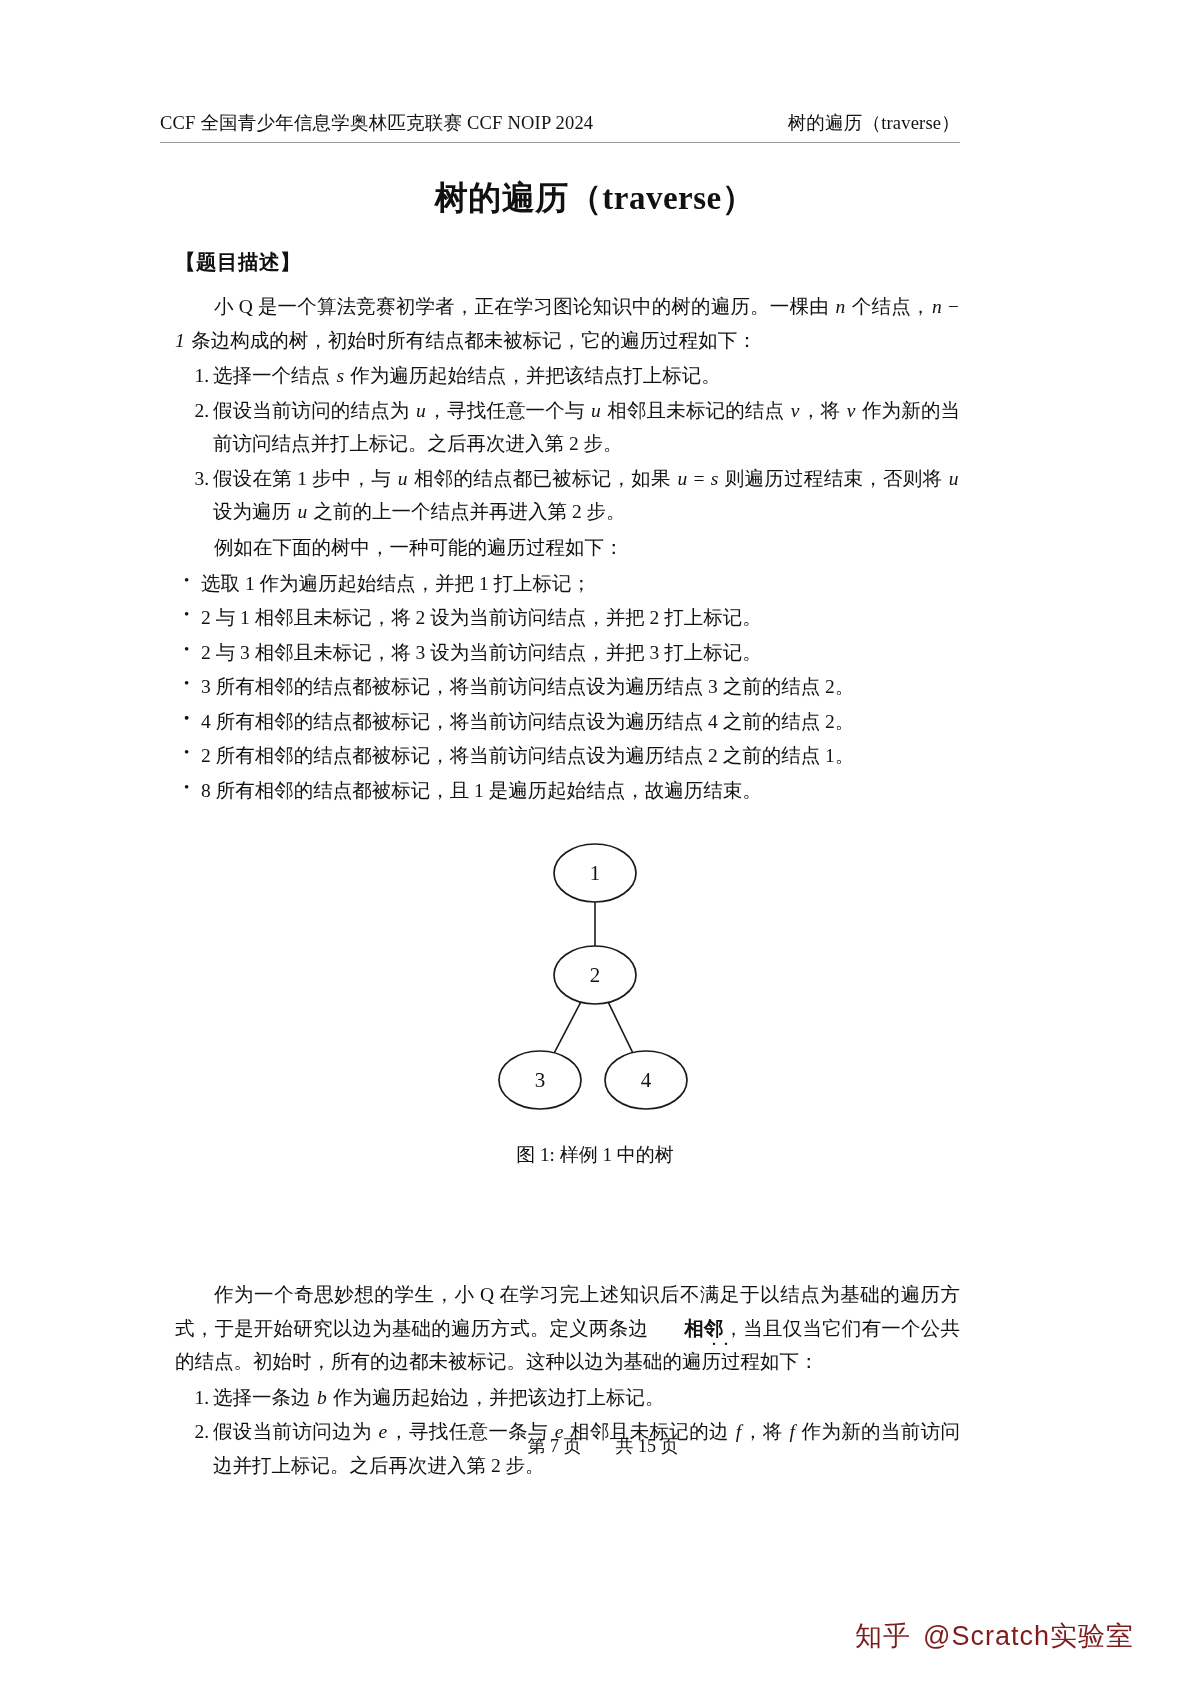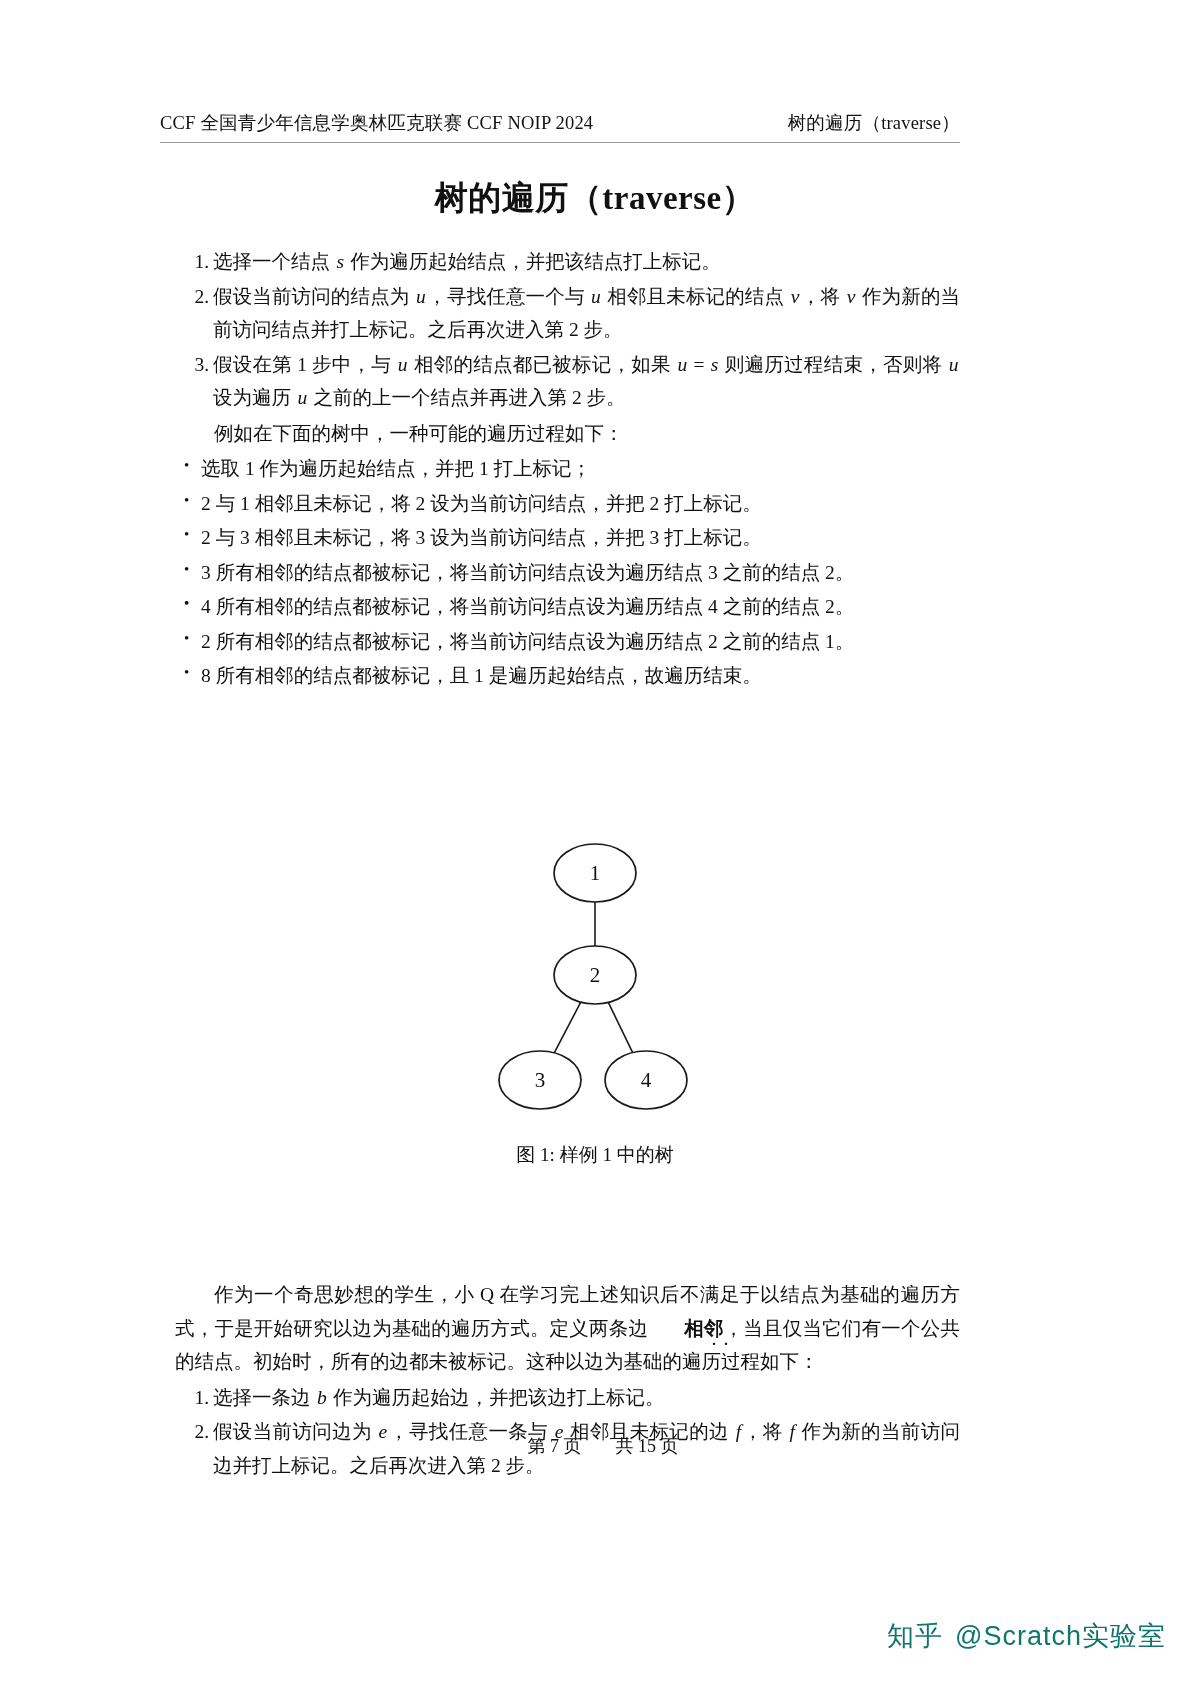--- a/index.html
+++ b/index.html
@@ -172,26 +172,26 @@
     top: 1434px;
     width: 1190px;
     text-align: center;
     font-size: 18px;
   }
   .footer .gap { display: inline-block; width: 34px; }
 
   
   .watermark {
     position: absolute;
-    right: 24px;
+    right: 56px;
     bottom: 30px;
     display: flex;
     align-items: center;
     gap: 12px;
-    color: #0f766e;
+    color: #7f1d1d;
     font-size: 27px;
     font-family: "Liberation Sans", sans-serif;
     letter-spacing: 1px;
   }
   .watermark .zh {
     font-size: 27px;
   }
   .watermark .handle {
     font-size: 27px;
   }
@@ -204,21 +204,23 @@
   <div class="header">
     <span class="header-left">CCF 全国青少年信息学奥林匹克联赛 CCF NOIP 2024</span>
     <span class="header-right">树的遍历（traverse）</span>
   </div>
   <div class="header-rule"></div>
 
   <div class="doc-title">树的遍历（traverse）</div>
 
   <div class="content">
 
-
+    <div class="sec-head">【题目描述】</div>
+
+    <p class="para indent"><span>小 Q 是一个算法竞赛初学者，正在学习图论知识中的树的遍历。一棵由 </span><span class="mi">n</span><span> 个结点，</span><span class="mi">n − 1</span><span> 条边构成的树，初始时所有结点都未被标记，它的遍历过程如下：</span></p>
 
     <ol class="steps">
       <li>
         <span class="marker">1.</span><span>选择一个结点 </span><span class="mi">s</span><span> 作为遍历起始结点，并把该结点打上标记。</span>
       </li>
       <li>
         <span class="marker">2.</span><span>假设当前访问的结点为 </span><span class="mi">u</span><span>，寻找任意一个与 </span><span class="mi">u</span><span> 相邻且未标记的结点 </span><span class="mi">v</span><span>，将 </span><span class="mi">v</span><span> 作为新的当前访问结点并打上标记。之后再次进入第 2 步。</span>
       </li>
       <li>
         <span class="marker">3.</span><span>假设在第 1 步中，与 </span><span class="mi">u</span><span> 相邻的结点都已被标记，如果 </span><span class="mi">u = s</span><span> 则遍历过程结束，否则将 </span><span class="mi">u</span><span> 设为遍历 </span><span class="mi">u</span><span> 之前的上一个结点并再进入第 2 步。</span>

